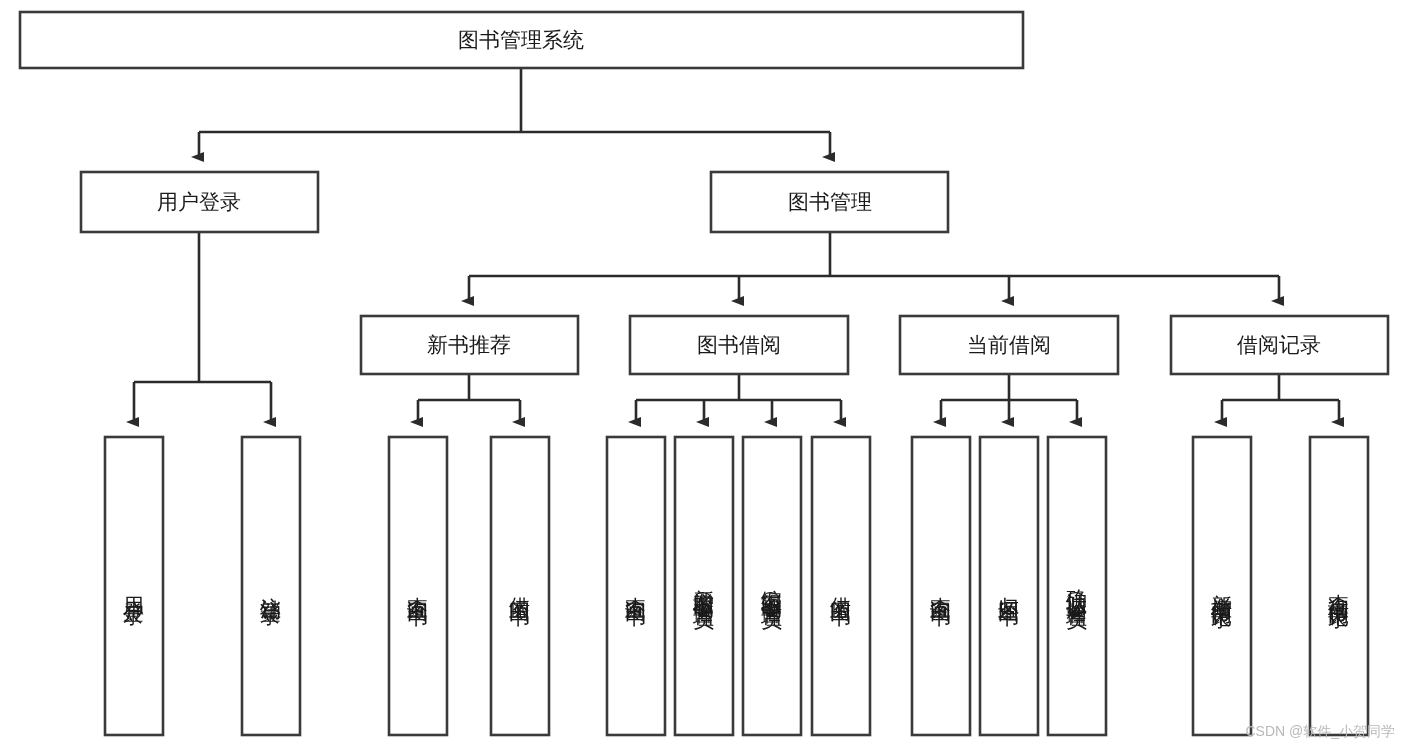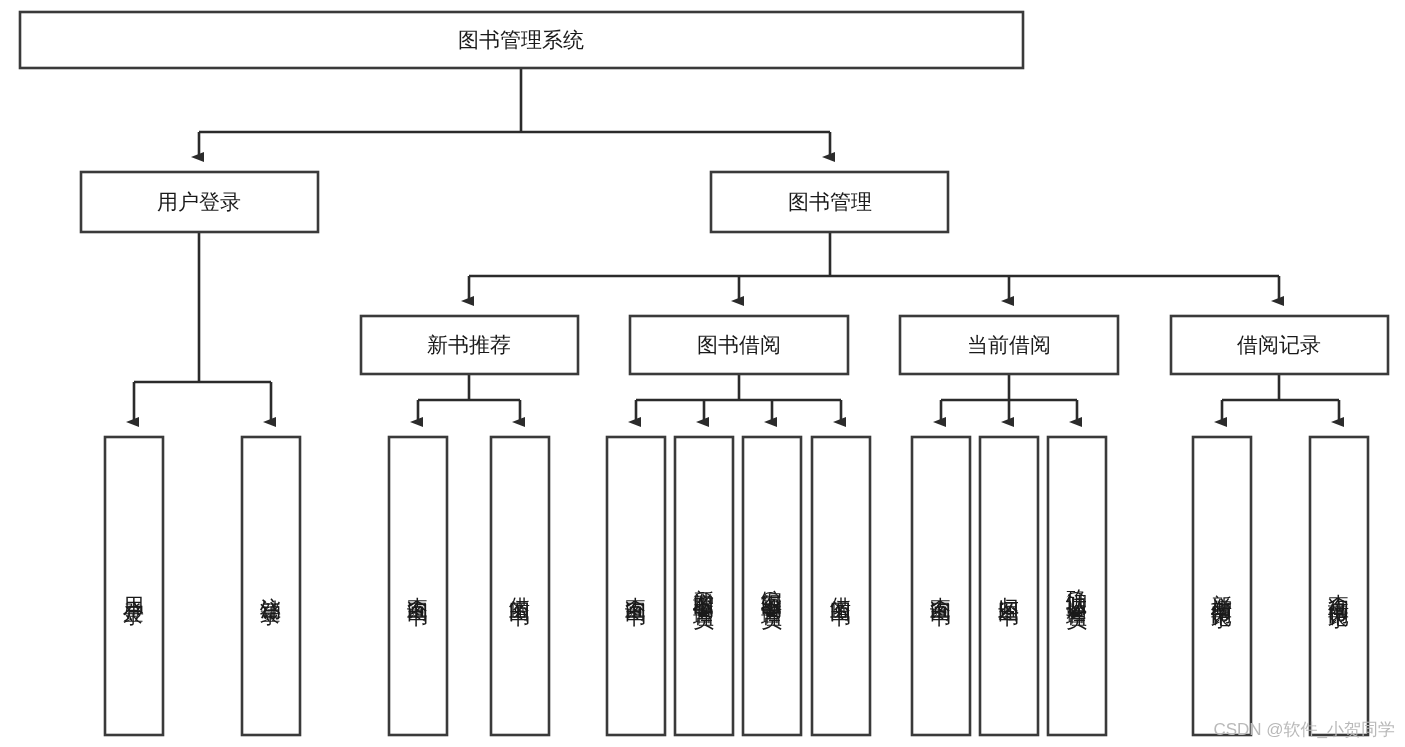--- a/index.html
+++ b/index.html
@@ -49,21 +49,21 @@
   }
   .arrow-head {
     fill: #2b2b2b;
     stroke: none;
   }
   .watermark {
     position: absolute;
     right: 10px;
     bottom: 6px;
     font-family: "Liberation Sans", "DejaVu Sans", sans-serif;
-    font-size: 17px;
+    font-size: 14px;
     color: #b9b9b9;
     white-space: nowrap;
     user-select: none;
     margin-left: 12px;
   }
 </style>
 </head>
 <body>
 
 <svg id="chart-root" viewBox="0 0 1405 747" xmlns="http://www.w3.org/2000/svg">

